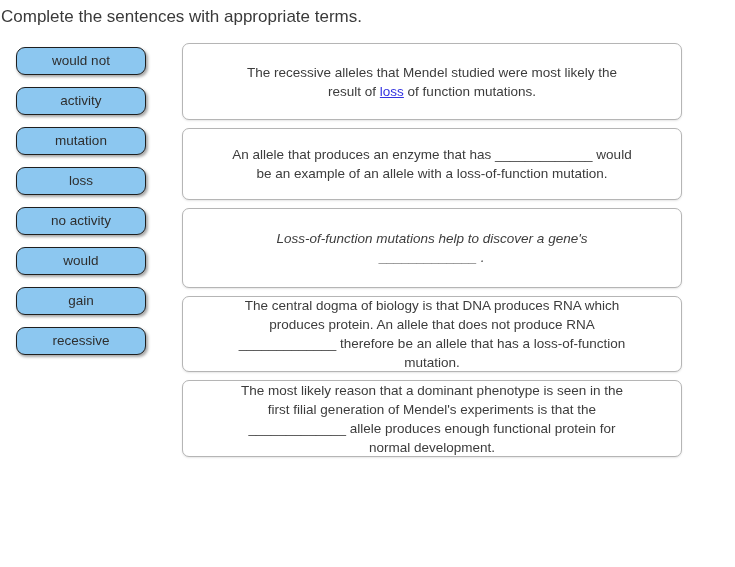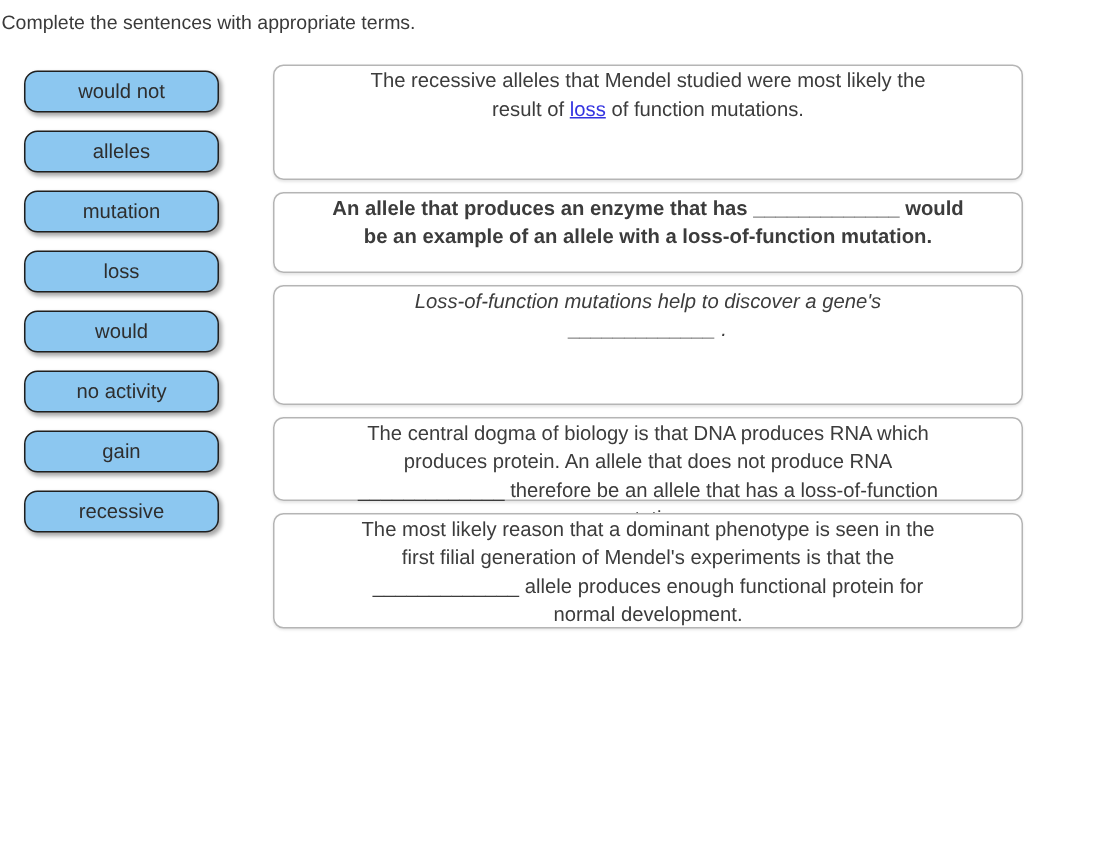--- a/index.html
+++ b/index.html
@@ -6,21 +6,21 @@
   body {
     width: 735px; height: 567px;
     background: #ffffff;
     font-family: "Liberation Sans", sans-serif;
     position: relative;
     overflow: hidden;
   }
   .page-title {
     position: absolute;
     left: 1px; top: 7px;
-    font-size: 13px;
+    font-size: 17px;
     color: #3a3a3a;
   }
   .term-bank {
     position: absolute;
     left: 16px; top: 47px;
     display: flex;
     flex-direction: column;
     gap: 12px;
   }
   .chip {
@@ -49,28 +49,28 @@
     gap: 8px;
   }
   .sbox {
     box-sizing: border-box;
     width: 500px;
     background: #ffffff;
     border: 1.5px solid #b5b5b5;
     border-radius: 7px;
     box-shadow: 0 1px 2px rgba(0,0,0,0.10);
     display: flex;
-    align-items: flex-start;
+    align-items: center;
     justify-content: center;
     padding: 0 14px;
   }
   .b1 { height: 77px; }
-  .b2 { height: 54px; font-weight: bold; }
+  .b2 { height: 72px; }
   .b3 { height: 80px; font-style: italic; }
-  .b4 { height: 56px; }
+  .b4 { height: 76px; }
   .b5 { height: 77px; }
   .sbox p {
     margin: 0;
     text-align: center;
     font-size: 13.5px;
     line-height: 19px;
     color: #3c3c3c;
     white-space: pre-line;
   }
   .placed-link {
@@ -79,25 +79,25 @@
     cursor: pointer;
   }
 </style>
 </head>
 <body>
 
 <div class="page-title">Complete the sentences with appropriate terms.</div>
 
 <div class="term-bank">
   <div class="chip">would not</div>
-  <div class="chip">alleles</div>
+  <div class="chip">activity</div>
   <div class="chip">mutation</div>
   <div class="chip">loss</div>
+  <div class="chip">no activity</div>
   <div class="chip">would</div>
-  <div class="chip">no activity</div>
   <div class="chip">gain</div>
   <div class="chip">recessive</div>
 </div>
 
 <div class="sentence-col">
 
   <div class="sbox b1">
     <p><span>The recessive alleles that Mendel studied were most likely the
 result of </span><a class="placed-link">loss</a><span> of function mutations.</span></p>
   </div>

